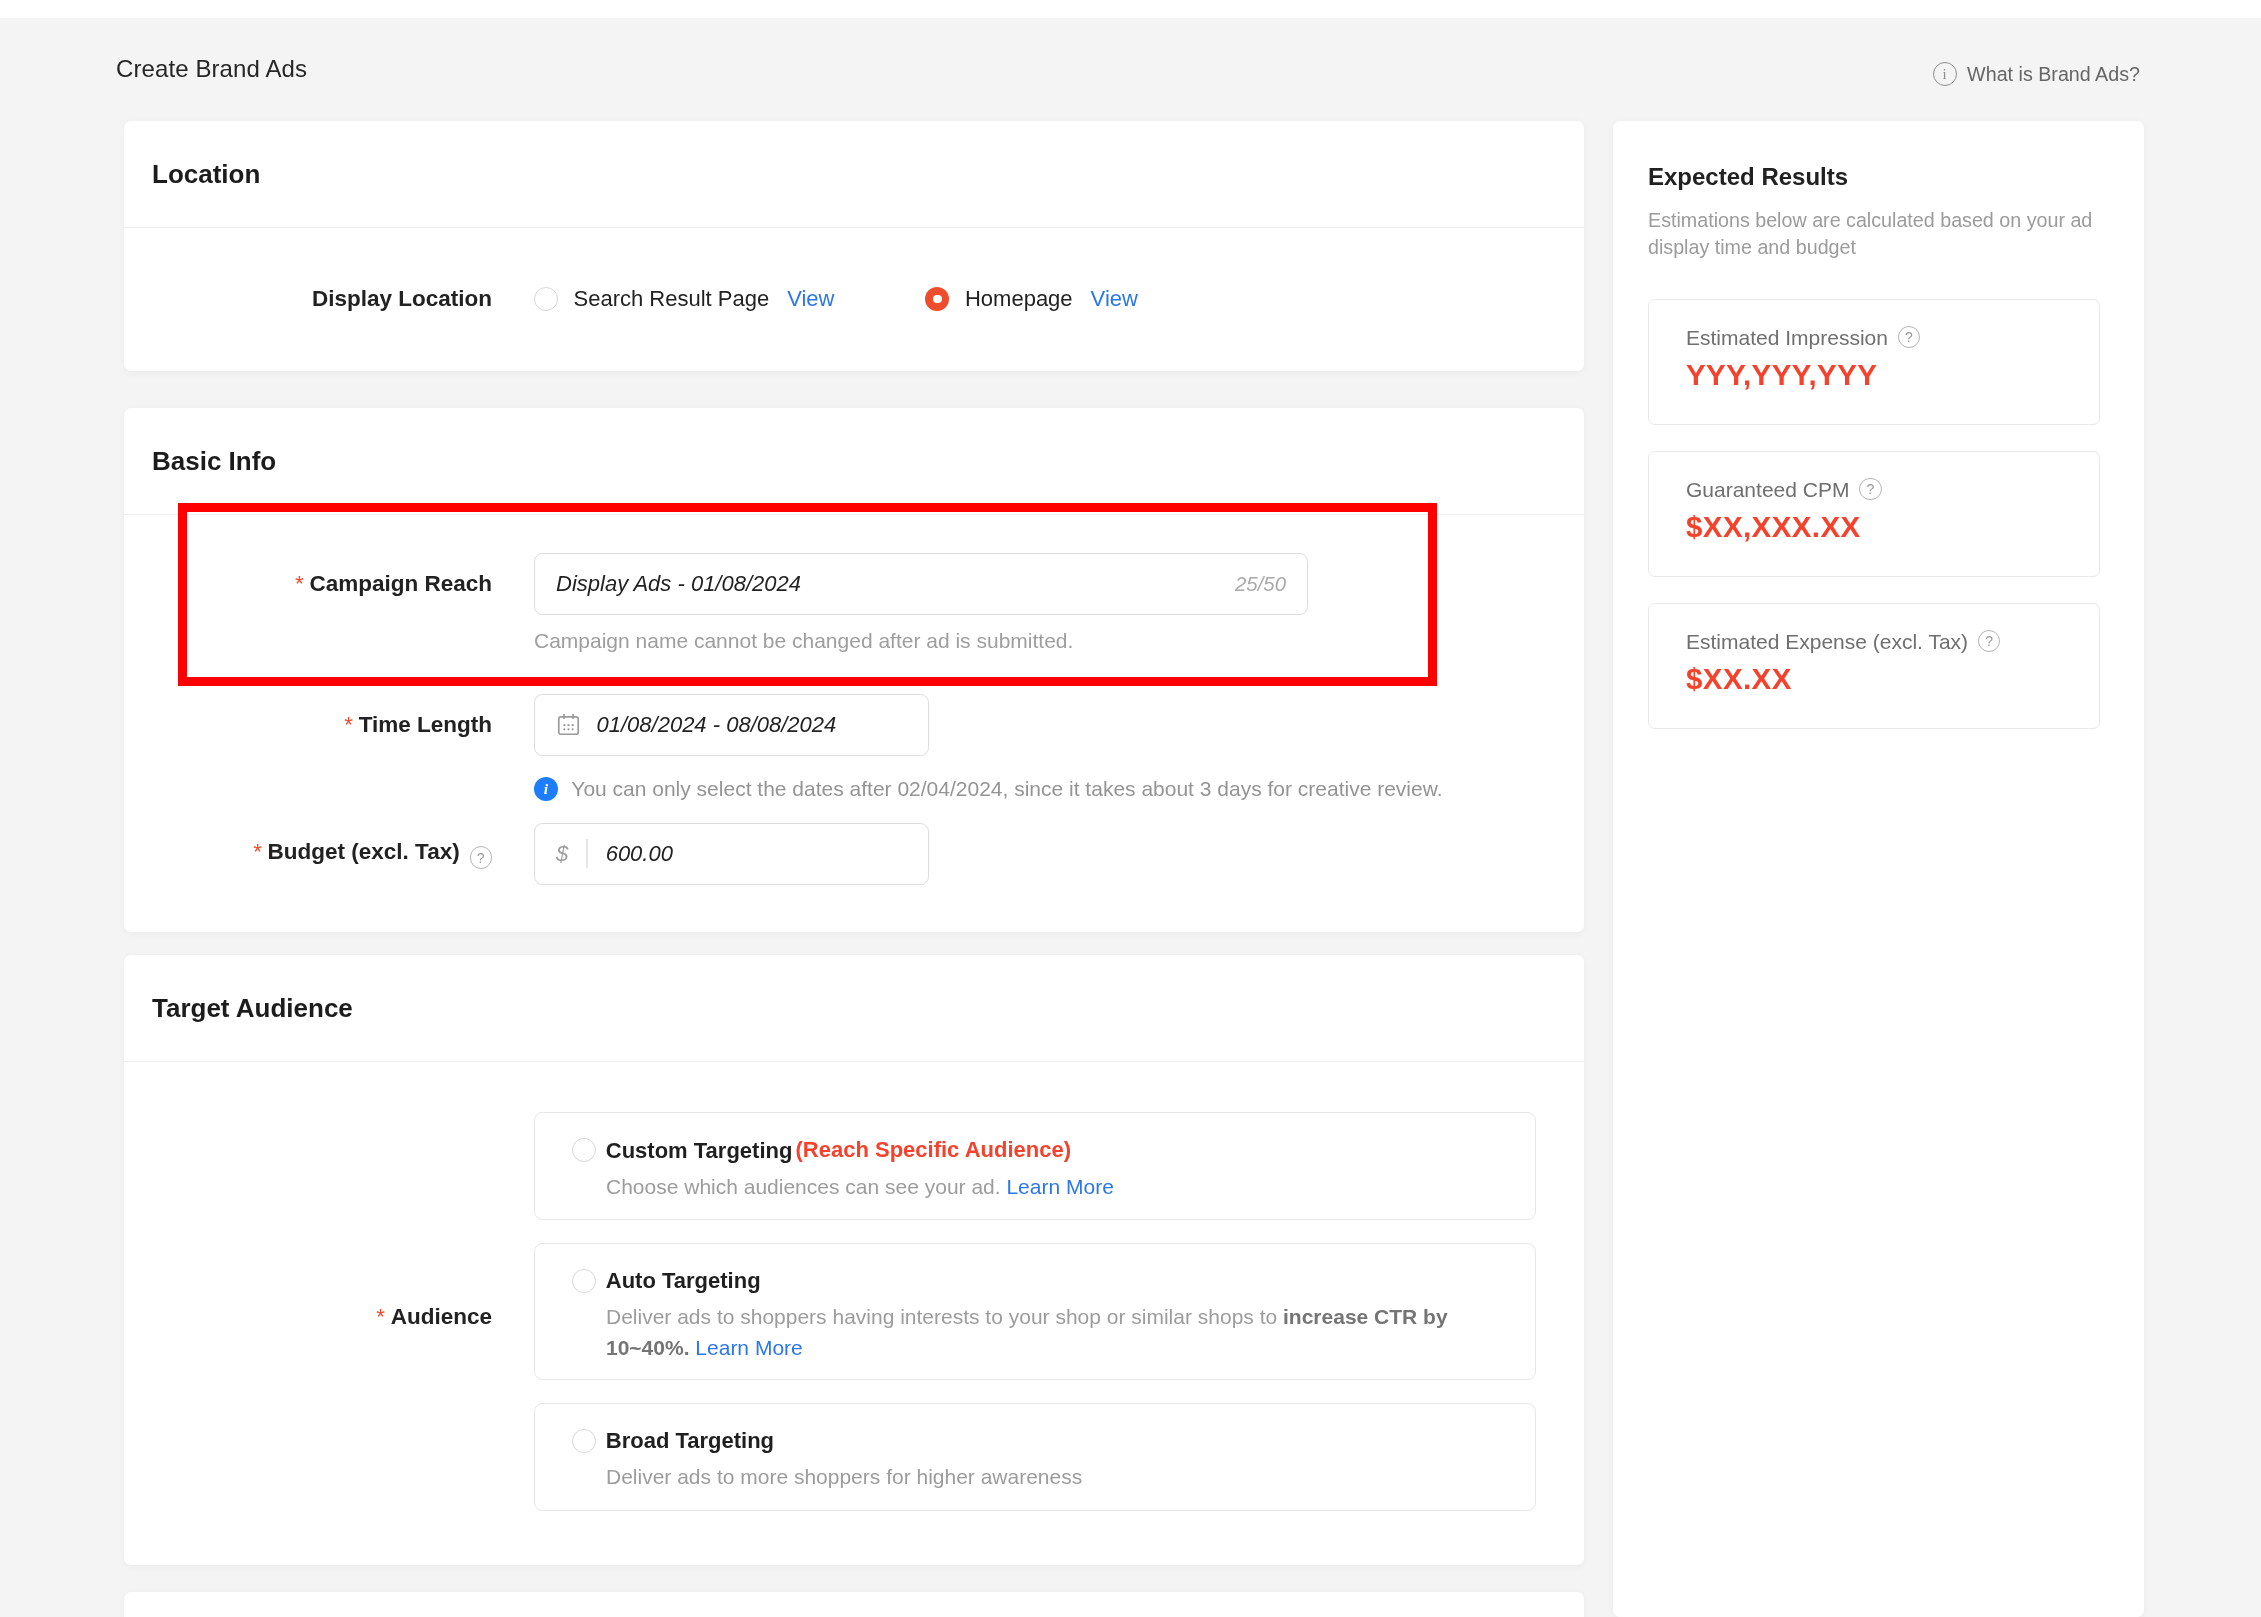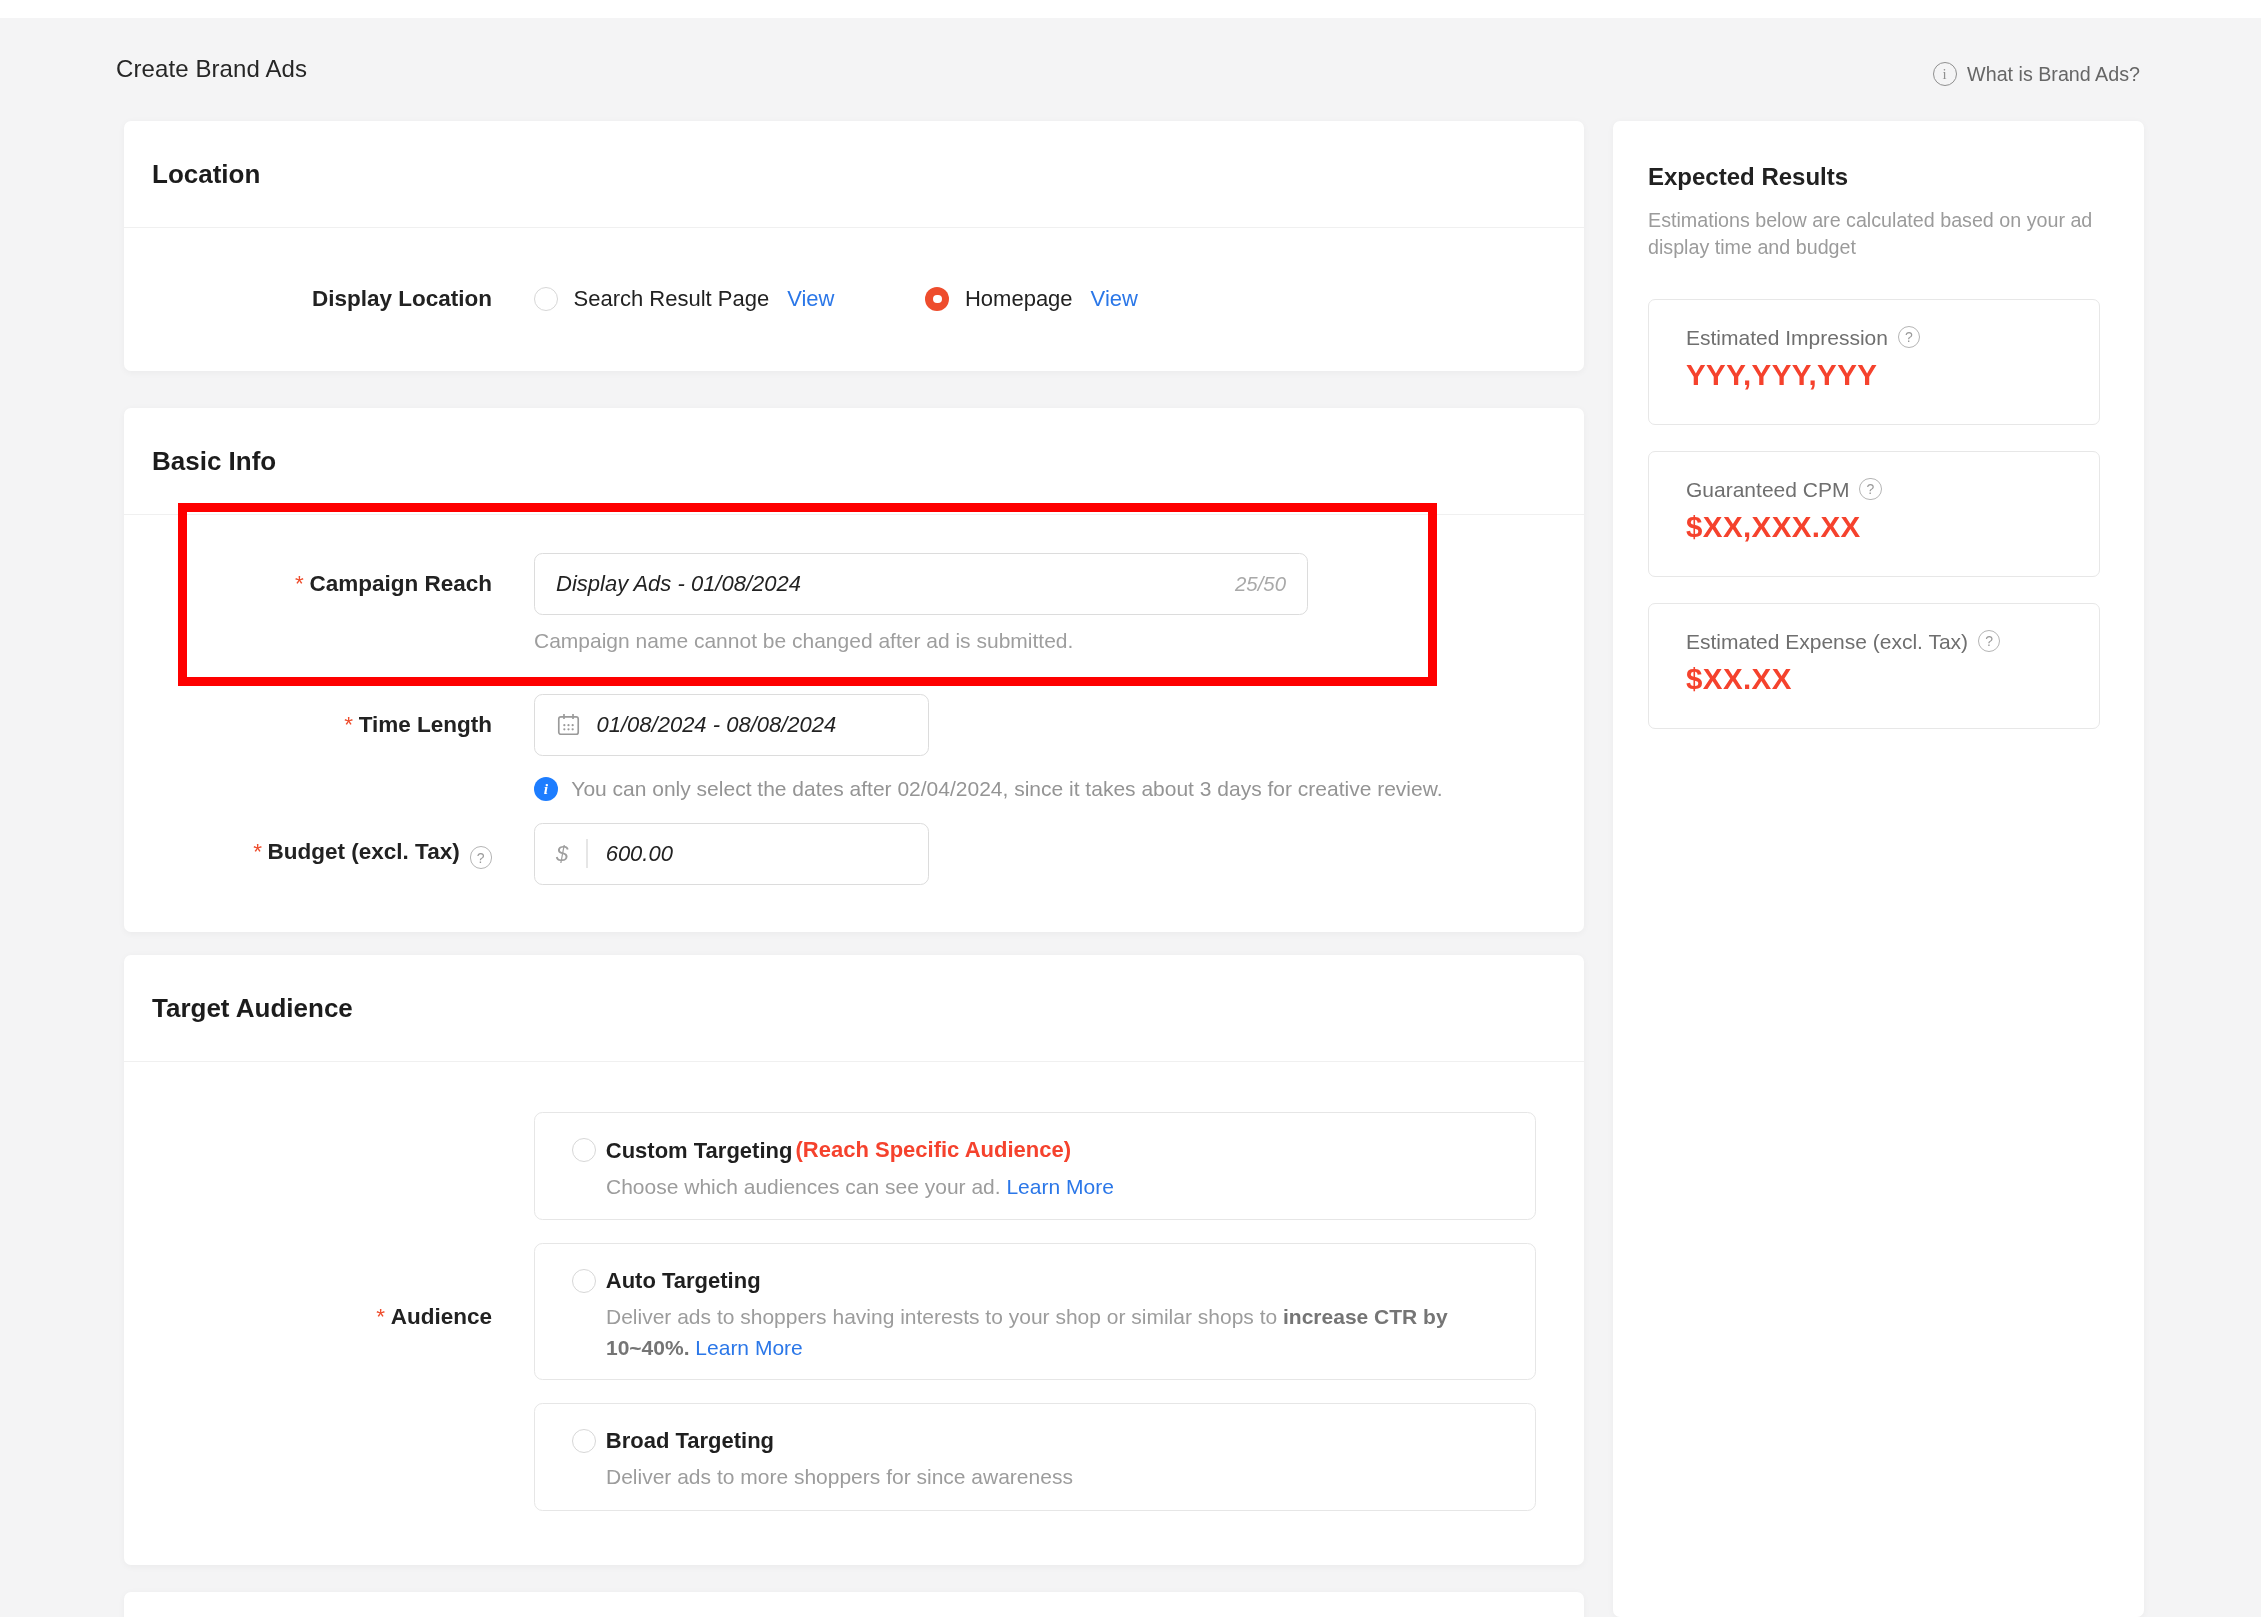--- a/index.html
+++ b/index.html
@@ -271,21 +271,21 @@
               <a class="link">Learn More</a>
             </div>
           </div>
 
           <div class="option-card opt-3">
             <div class="option-title-row">
               <span class="radio"></span>
               <span class="option-title">Broad Targeting</span>
             </div>
             <div class="option-desc">
-              <span>Deliver ads to more shoppers for since awareness</span>
+              <span>Deliver ads to more shoppers for higher awareness</span>
             </div>
           </div>
 
         </div>
       </div>
     </div>
   </div>
 
   <div class="card card-next"></div>
 </div>

